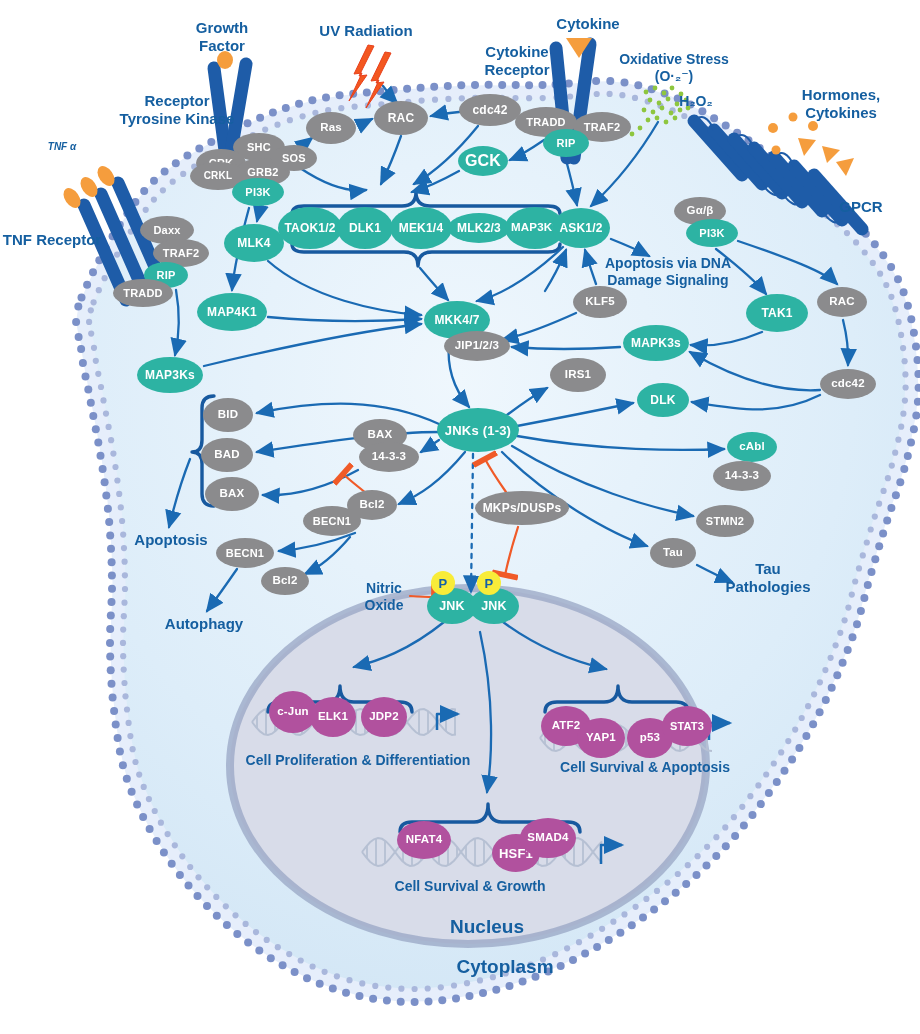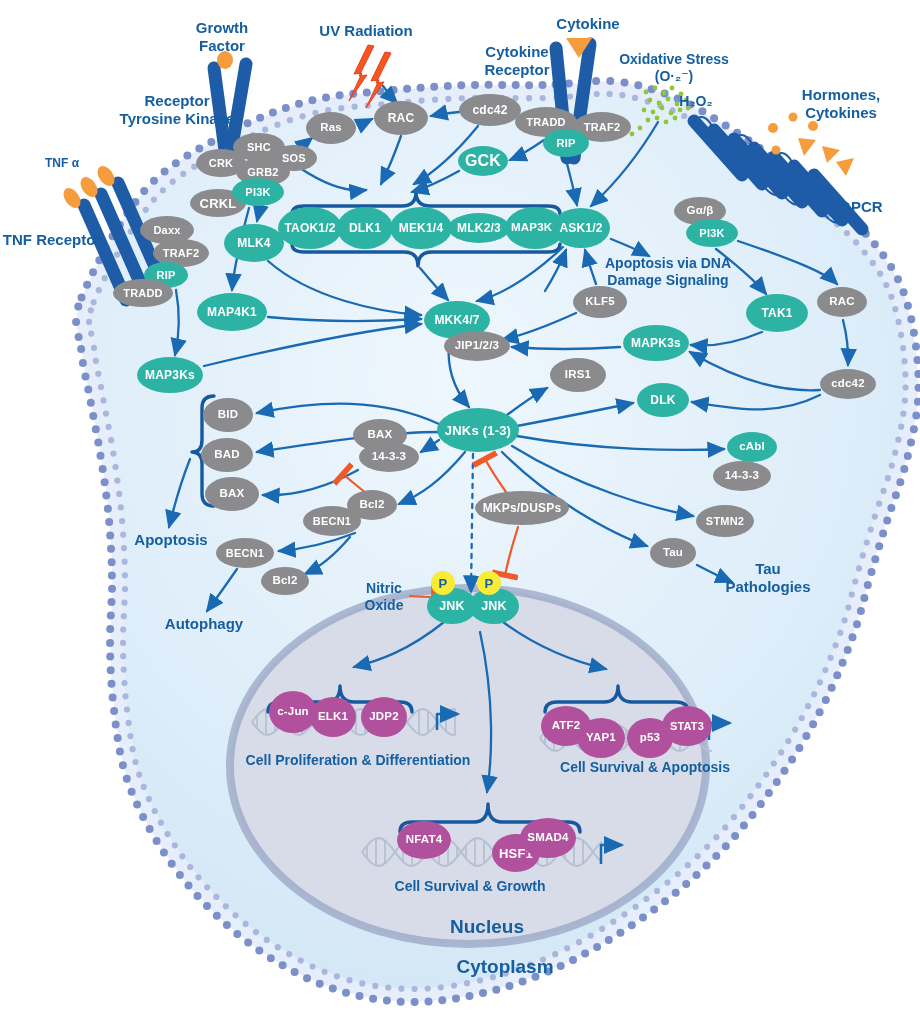--- a/index.html
+++ b/index.html
@@ -677,21 +677,21 @@
       <div class="node gray" style="left: 331px; top: 128px; width: 50px; height: 32px; font-size: 11.5px;">Ras</div>
       <div class="node gray" style="left: 401px; top: 118px; width: 54px; height: 34px; font-size: 12px;">RAC</div>
       <div class="node gray" style="left: 490px; top: 110px; width: 62px; height: 32px; font-size: 12px;">cdc42</div>
       <div class="node gray" style="left: 546px; top: 122px; width: 62px; height: 30px; font-size: 11px;">TRADD</div>
       <div class="node gray" style="left: 602px; top: 127px; width: 58px; height: 30px; font-size: 11px;">TRAF2</div>
       <div class="node teal" style="left: 566px; top: 143px; width: 46px; height: 28px; font-size: 11px;">RIP</div>
       <div class="node gray" style="left: 259px; top: 147px; width: 52px; height: 28px; font-size: 11px;">SHC</div>
       <div class="node gray" style="left: 221px; top: 163px; width: 50px; height: 28px; font-size: 11px;">CRK</div>
       <div class="node gray" style="left: 263px; top: 172px; width: 54px; height: 28px; font-size: 11px;">GRB2</div>
       <div class="node gray" style="left: 294px; top: 158px; width: 46px; height: 26px; font-size: 11px;">SOS</div>
-      <div class="node gray" style="left: 218px; top: 203px; width: 56px; height: 28px; font-size: 13px;">CRKL</div>
+      <div class="node gray" style="left: 218px; top: 176px; width: 56px; height: 28px; font-size: 10px;">CRKL</div>
       <div class="node teal" style="left: 258px; top: 192px; width: 52px; height: 28px; font-size: 11px;">PI3K</div>
       <div class="node teal" style="left: 483px; top: 161px; width: 50px; height: 30px; font-size: 16px;">GCK</div>
       <div class="node gray" style="left: 167px; top: 230px; width: 54px; height: 28px; font-size: 11px;">Daxx</div>
       <div class="node gray" style="left: 181px; top: 253px; width: 56px; height: 28px; font-size: 11px;">TRAF2</div>
       <div class="node teal" style="left: 166px; top: 275px; width: 44px; height: 26px; font-size: 11px;">RIP</div>
       <div class="node gray" style="left: 143px; top: 293px; width: 60px; height: 28px; font-size: 11px;">TRADD</div>
       <div class="node teal" style="left: 254px; top: 243px; width: 60px; height: 38px; font-size: 12px;">MLK4</div>
       <div class="node teal" style="left: 310px; top: 228px; width: 64px; height: 42px; font-size: 12px;">TAOK1/2</div>
       <div class="node teal" style="left: 365px; top: 228px; width: 56px; height: 42px; font-size: 12px;">DLK1</div>
       <div class="node teal" style="left: 421px; top: 228px; width: 62px; height: 42px; font-size: 12px;">MEK1/4</div>
@@ -744,21 +744,21 @@
   <div id="labels-layer">
       <div class="lbl" style="left: 222px; top: 37px; width: 100px; font-size: 15px;">Growth Factor</div>
       <div class="lbl" style="left: 177px; top: 110px; width: 118px; font-size: 15px;">Receptor Tyrosine Kinase</div>
       <div class="lbl" style="left: 366px; top: 31px; width: 150px; font-size: 15px;">UV Radiation</div>
       <div class="lbl" style="left: 588px; top: 24px; width: 110px; font-size: 15px;">Cytokine</div>
       <div class="lbl" style="left: 517px; top: 61px; width: 104px; font-size: 15px;">Cytokine Receptor</div>
       <div class="lbl" style="left: 674px; top: 68px; width: 120px; font-size: 14px;">Oxidative Stress (O·₂⁻)</div>
       <div class="lbl" style="left: 696px; top: 101px; width: 60px; font-size: 14px; text-align: center;">H₂O₂</div>
       <div class="lbl" style="left: 841px; top: 104px; width: 110px; font-size: 15px; text-align: center;">Hormones, Cytokines</div>
       <div class="lbl" style="left: 861px; top: 207px; width: 70px; font-size: 15px;">GPCR</div>
-      <div class="lbl" style="left: 62px; top: 163px; width: 80px; font-size: 12px;">TNF α</div>
+      <div class="lbl" style="left: 62px; top: 147px; width: 80px; font-size: 10px; font-style: italic;">TNF α</div>
       <div class="lbl" style="left: 52px; top: 240px; width: 130px; font-size: 15px;">TNF Receptor</div>
       <div class="lbl" style="left: 668px; top: 272px; width: 150px; font-size: 14px;">Apoptosis via DNA Damage Signaling</div>
       <div class="lbl" style="left: 171px; top: 540px; width: 110px; font-size: 15px;">Apoptosis</div>
       <div class="lbl" style="left: 204px; top: 624px; width: 110px; font-size: 15px;">Autophagy</div>
       <div class="lbl" style="left: 768px; top: 578px; width: 110px; font-size: 15px;">Tau Pathologies</div>
       <div class="lbl" style="left: 384px; top: 597px; width: 64px; font-size: 14px;">Nitric Oxide</div>
       <div class="lbl" style="left: 358px; top: 760px; width: 320px; font-size: 14px;">Cell Proliferation &amp; Differentiation</div>
       <div class="lbl" style="left: 645px; top: 767px; width: 260px; font-size: 14px;">Cell Survival &amp; Apoptosis</div>
       <div class="lbl" style="left: 470px; top: 886px; width: 260px; font-size: 14px;">Cell Survival &amp; Growth</div>
       <div class="lbl" style="left: 487px; top: 927px; width: 160px; font-size: 19px;">Nucleus</div>

